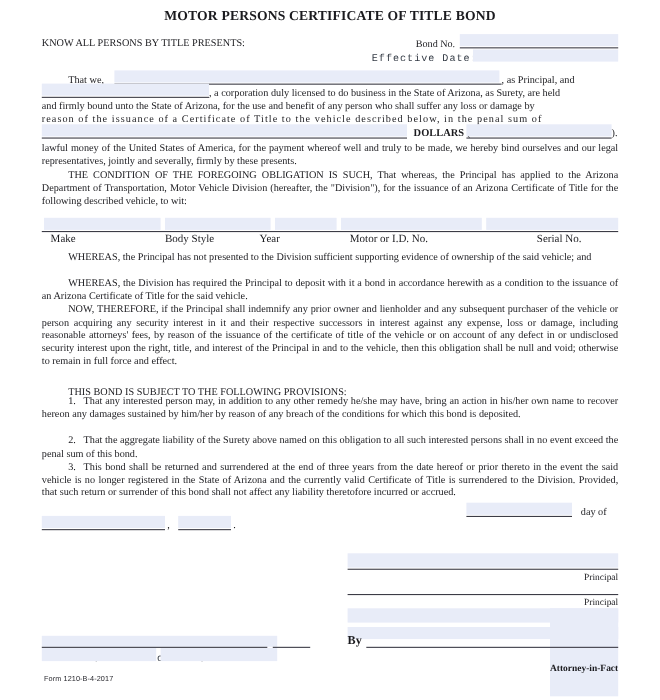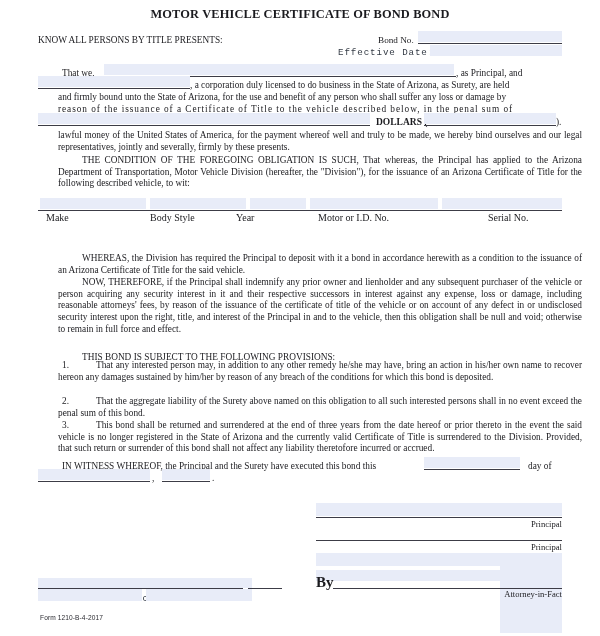--- a/index.html
+++ b/index.html
@@ -54,21 +54,20 @@
     line-height: 11.6px;
   }
   .para {
     position: absolute;
     left: 38px;
     width: 524px;
     font-size: 9.3px;
     line-height: 11.65px;
     text-align: justify;
     text-justify: inter-word;
-    margin-left: 20px;
   }
   .para.nojust { text-align: left; }
   .bold { font-weight: bold; }
 
   .mono {
     font-family: "Liberation Mono", "DejaVu Sans Mono", monospace;
     font-size: 9.2px;
     letter-spacing: 0.9px;
     color: #333a44;
   }
@@ -90,21 +89,21 @@
     font-size: 6.6px;
     color: #2a2a30;
     letter-spacing: 0.1px;
   }
 </style>
 </head>
 <body>
 
 <div class="page">
 
-  <div class="title">MOTOR VEHICLE CERTIFICATE OF BOND BOND</div>
+  <div class="title">MOTOR PERSONS CERTIFICATE OF TITLE BOND</div>
 
   <div class="t" style="left:38px; top:35px;">KNOW ALL PERSONS BY TITLE PRESENTS:</div>
 
   <div class="t" style="left:378px; top:35px; font-size:9.2px;">Bond No.</div>
   <div class="fld" style="left:418px; top:31px; width:144px; height:11px;"></div>
   <div class="rule" style="left:418px; top:43px; width:144px;"></div>
 
   <div class="mono" style="position:absolute; left:338px; top:47px;">Effective Date:</div>
   <div class="fld" style="left:430px; top:45px; width:132px; height:11px;"></div>
 
@@ -137,37 +136,37 @@
   <div class="fld" style="left:310px; top:198px; width:128px; height:11px;"></div>
   <div class="fld" style="left:442px; top:198px; width:120px; height:11px;"></div>
   <div class="rule" style="left:38px; top:210px; width:524px;"></div>
 
   <div class="colhead" style="left:46px; top:212px;">Make</div>
   <div class="colhead" style="left:150px; top:212px;">Body Style</div>
   <div class="colhead" style="left:236px; top:212px;">Year</div>
   <div class="colhead" style="left:318px; top:212px;">Motor or I.D. No.</div>
   <div class="colhead" style="left:488px; top:212px;text-align:right;">Serial No.</div>
 
+  <div class="para" style="top:229px; text-indent:24px;">WHEREAS, the Principal has not presented to the Division sufficient supporting evidence of ownership of the said vehicle; and</div>
 
   <div class="para" style="top:253px; text-indent:24px;">WHEREAS, the Division has required the Principal to deposit with it a bond in accordance herewith as a condition to the issuance of an Arizona Certificate of Title for the said vehicle.</div>
 
   <div class="para" style="top:277px; text-indent:24px;">NOW, THEREFORE, if the Principal shall indemnify any prior owner and lienholder and any subsequent purchaser of the vehicle or person acquiring any security interest in it and their respective successors in interest against any expense, loss or damage, including reasonable attorneys' fees, by reason of the issuance of the certificate of title of the vehicle or on account of any defect in or undisclosed security interest upon the right, title, and interest of the Principal in and to the vehicle, then this obligation shall be null and void; otherwise to remain in full force and effect.</div>
 
   <div class="para nojust" style="top:352px; text-indent:24px;">THIS BOND IS SUBJECT TO THE FOLLOWING PROVISIONS:</div>
 
   <div class="t" style="left:62px; top:360px;">1.</div>
   <div class="para" style="top:360px; text-indent:38px;">That any interested person may, in addition to any other remedy he/she may have, bring an action in his/her own name to recover hereon any damages sustained by him/her by reason of any breach of the conditions for which this bond is deposited.</div>
 
   <div class="t" style="left:62px; top:396px;">2.</div>
   <div class="para" style="top:396px; text-indent:38px;">That the aggregate liability of the Surety above named on this obligation to all such interested persons shall in no event exceed the penal sum of this bond.</div>
 
   <div class="t" style="left:62px; top:420px;">3.</div>
   <div class="para" style="top:420px; text-indent:38px;">This bond shall be returned and surrendered at the end of three years from the date hereof or prior thereto in the event the said vehicle is no longer registered in the State of Arizona and the currently valid Certificate of Title is surrendered to the Division.  Provided, that such return or surrender of this bond shall not affect any liability theretofore incurred or accrued.</div>
 
-  <div class="t" style="left:62px; top:461px;">IN WITNESS WHEREOF, the Principal and the Surety have executed  this bond this</div>
   <div class="fld" style="left:424px; top:457px; width:96px; height:11px;"></div>
   <div class="rule" style="left:424px; top:469px; width:96px;"></div>
   <div class="t" style="left:528px; top:461px;">day of</div>
 
   <div class="fld" style="left:38px; top:469px; width:112px; height:11px;"></div>
   <div class="rule" style="left:38px; top:481px; width:112px;"></div>
   <div class="t" style="left:152px; top:473px;">,</div>
   <div class="fld" style="left:162px; top:469px; width:48px; height:11px;"></div>
   <div class="rule" style="left:162px; top:481px; width:48px;"></div>
   <div class="t" style="left:212px; top:473px;">.</div>
@@ -176,23 +175,23 @@
   <div class="rule" style="left:316px; top:517px; width:246px;"></div>
   <div class="siglabel" style="left:442px; top:519px; width:120px;">Principal</div>
 
   <div class="rule" style="left:316px; top:540px; width:246px;"></div>
   <div class="siglabel" style="left:442px; top:542px; width:120px;">Principal</div>
 
   <div class="fld" style="left:316px; top:553px; width:246px; height:13px;"></div>
   <div class="fld" style="left:316px; top:570px; width:246px; height:11px;"></div>
   <div class="fld" style="left:500px; top:553px; width:62px; height:80px;"></div>
 
-  <div class="t bold" style="left:316px; top:577px; font-size:15px;">By</div>
+  <div class="t bold" style="left:316px; top:577px; font-size:11px;">By</div>
   <div class="rule" style="left:333px; top:588px; width:229px;"></div>
-  <div class="siglabel" style="left:420px; top:589px; width:142px;">Attorney-in-Fact</div>
+  <div class="siglabel" style="left:420px; top:602px; width:142px;font-weight:bold;">Attorney-in-Fact</div>
 
   <div class="mono" style="position:absolute; left:40px; top:565px;margin-top:28px;">Licensed Insurance Producer</div>
 
   <div class="fld" style="left:38px; top:578px; width:214px; height:10px;"></div>
   <div class="fld" style="left:38px; top:589px; width:104px; height:12px;"></div>
   <div class="fld" style="left:146px; top:589px; width:106px; height:12px;"></div>
   <div class="rule" style="left:38px; top:588px; width:205px;"></div>
   <div class="rule" style="left:248px; top:588px; width:34px;"></div>
 
   <div class="formno" style="left:40px; top:614px;">Form 1210-B-4-2017</div>

